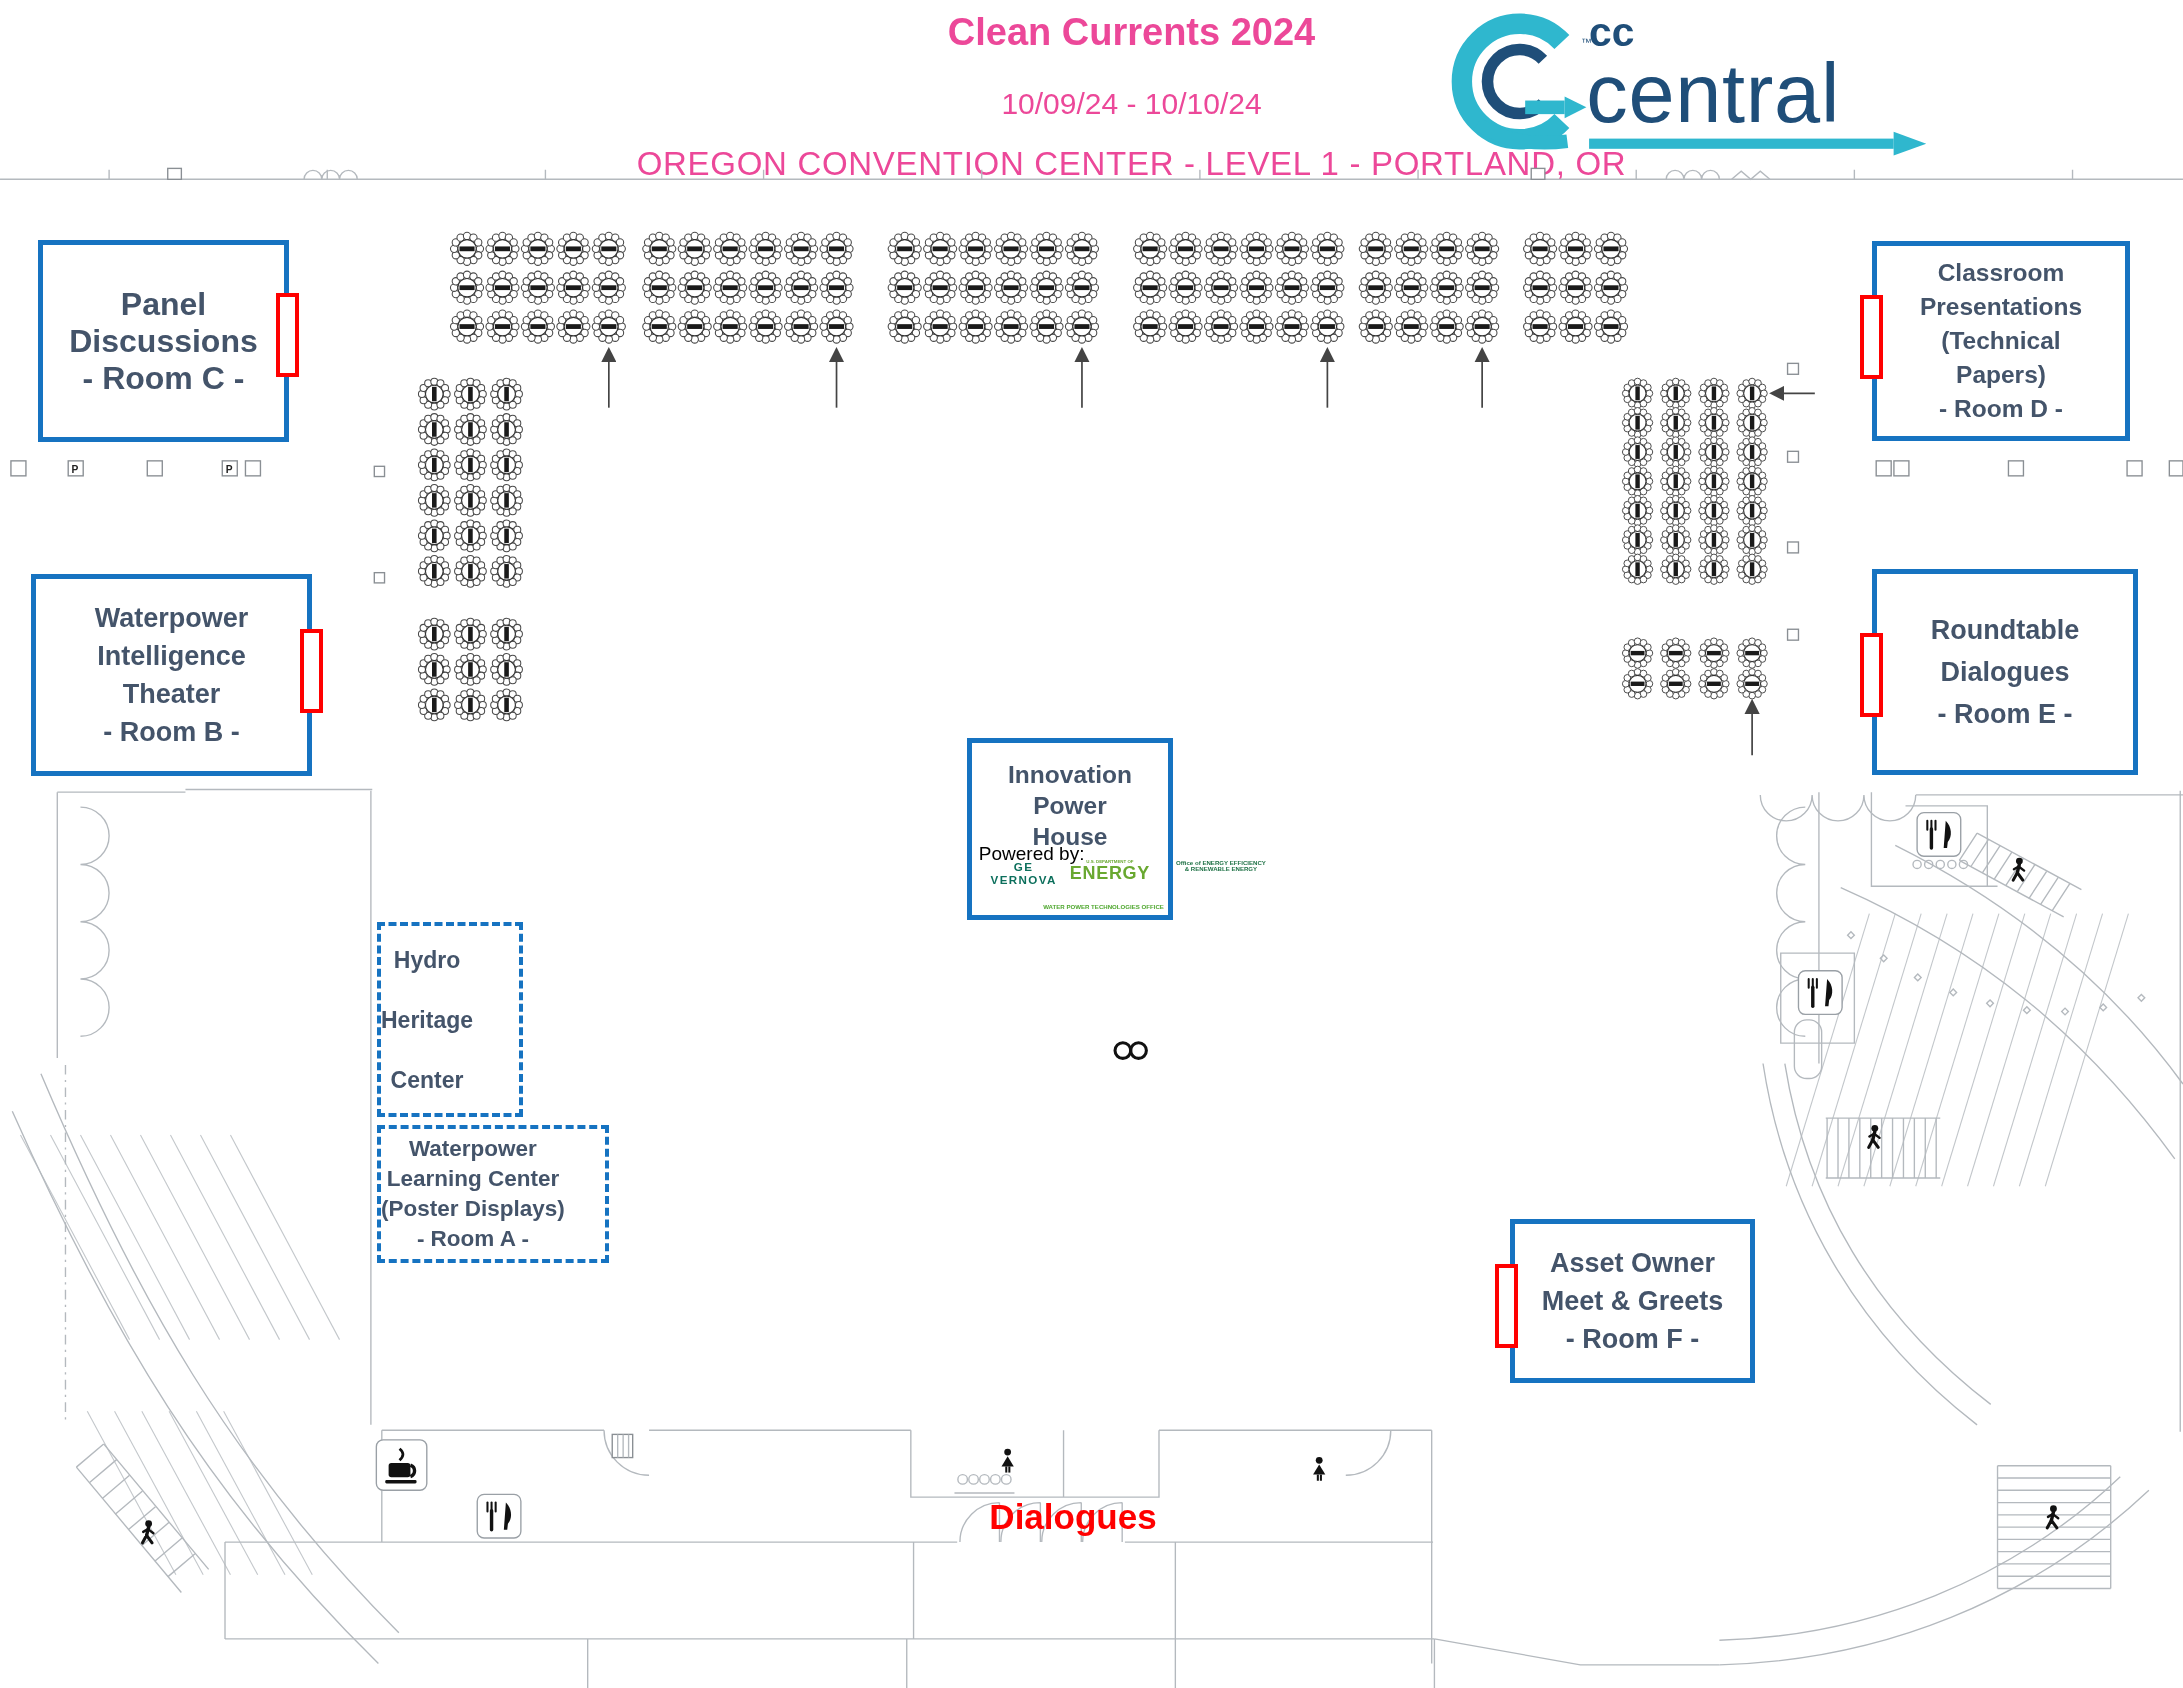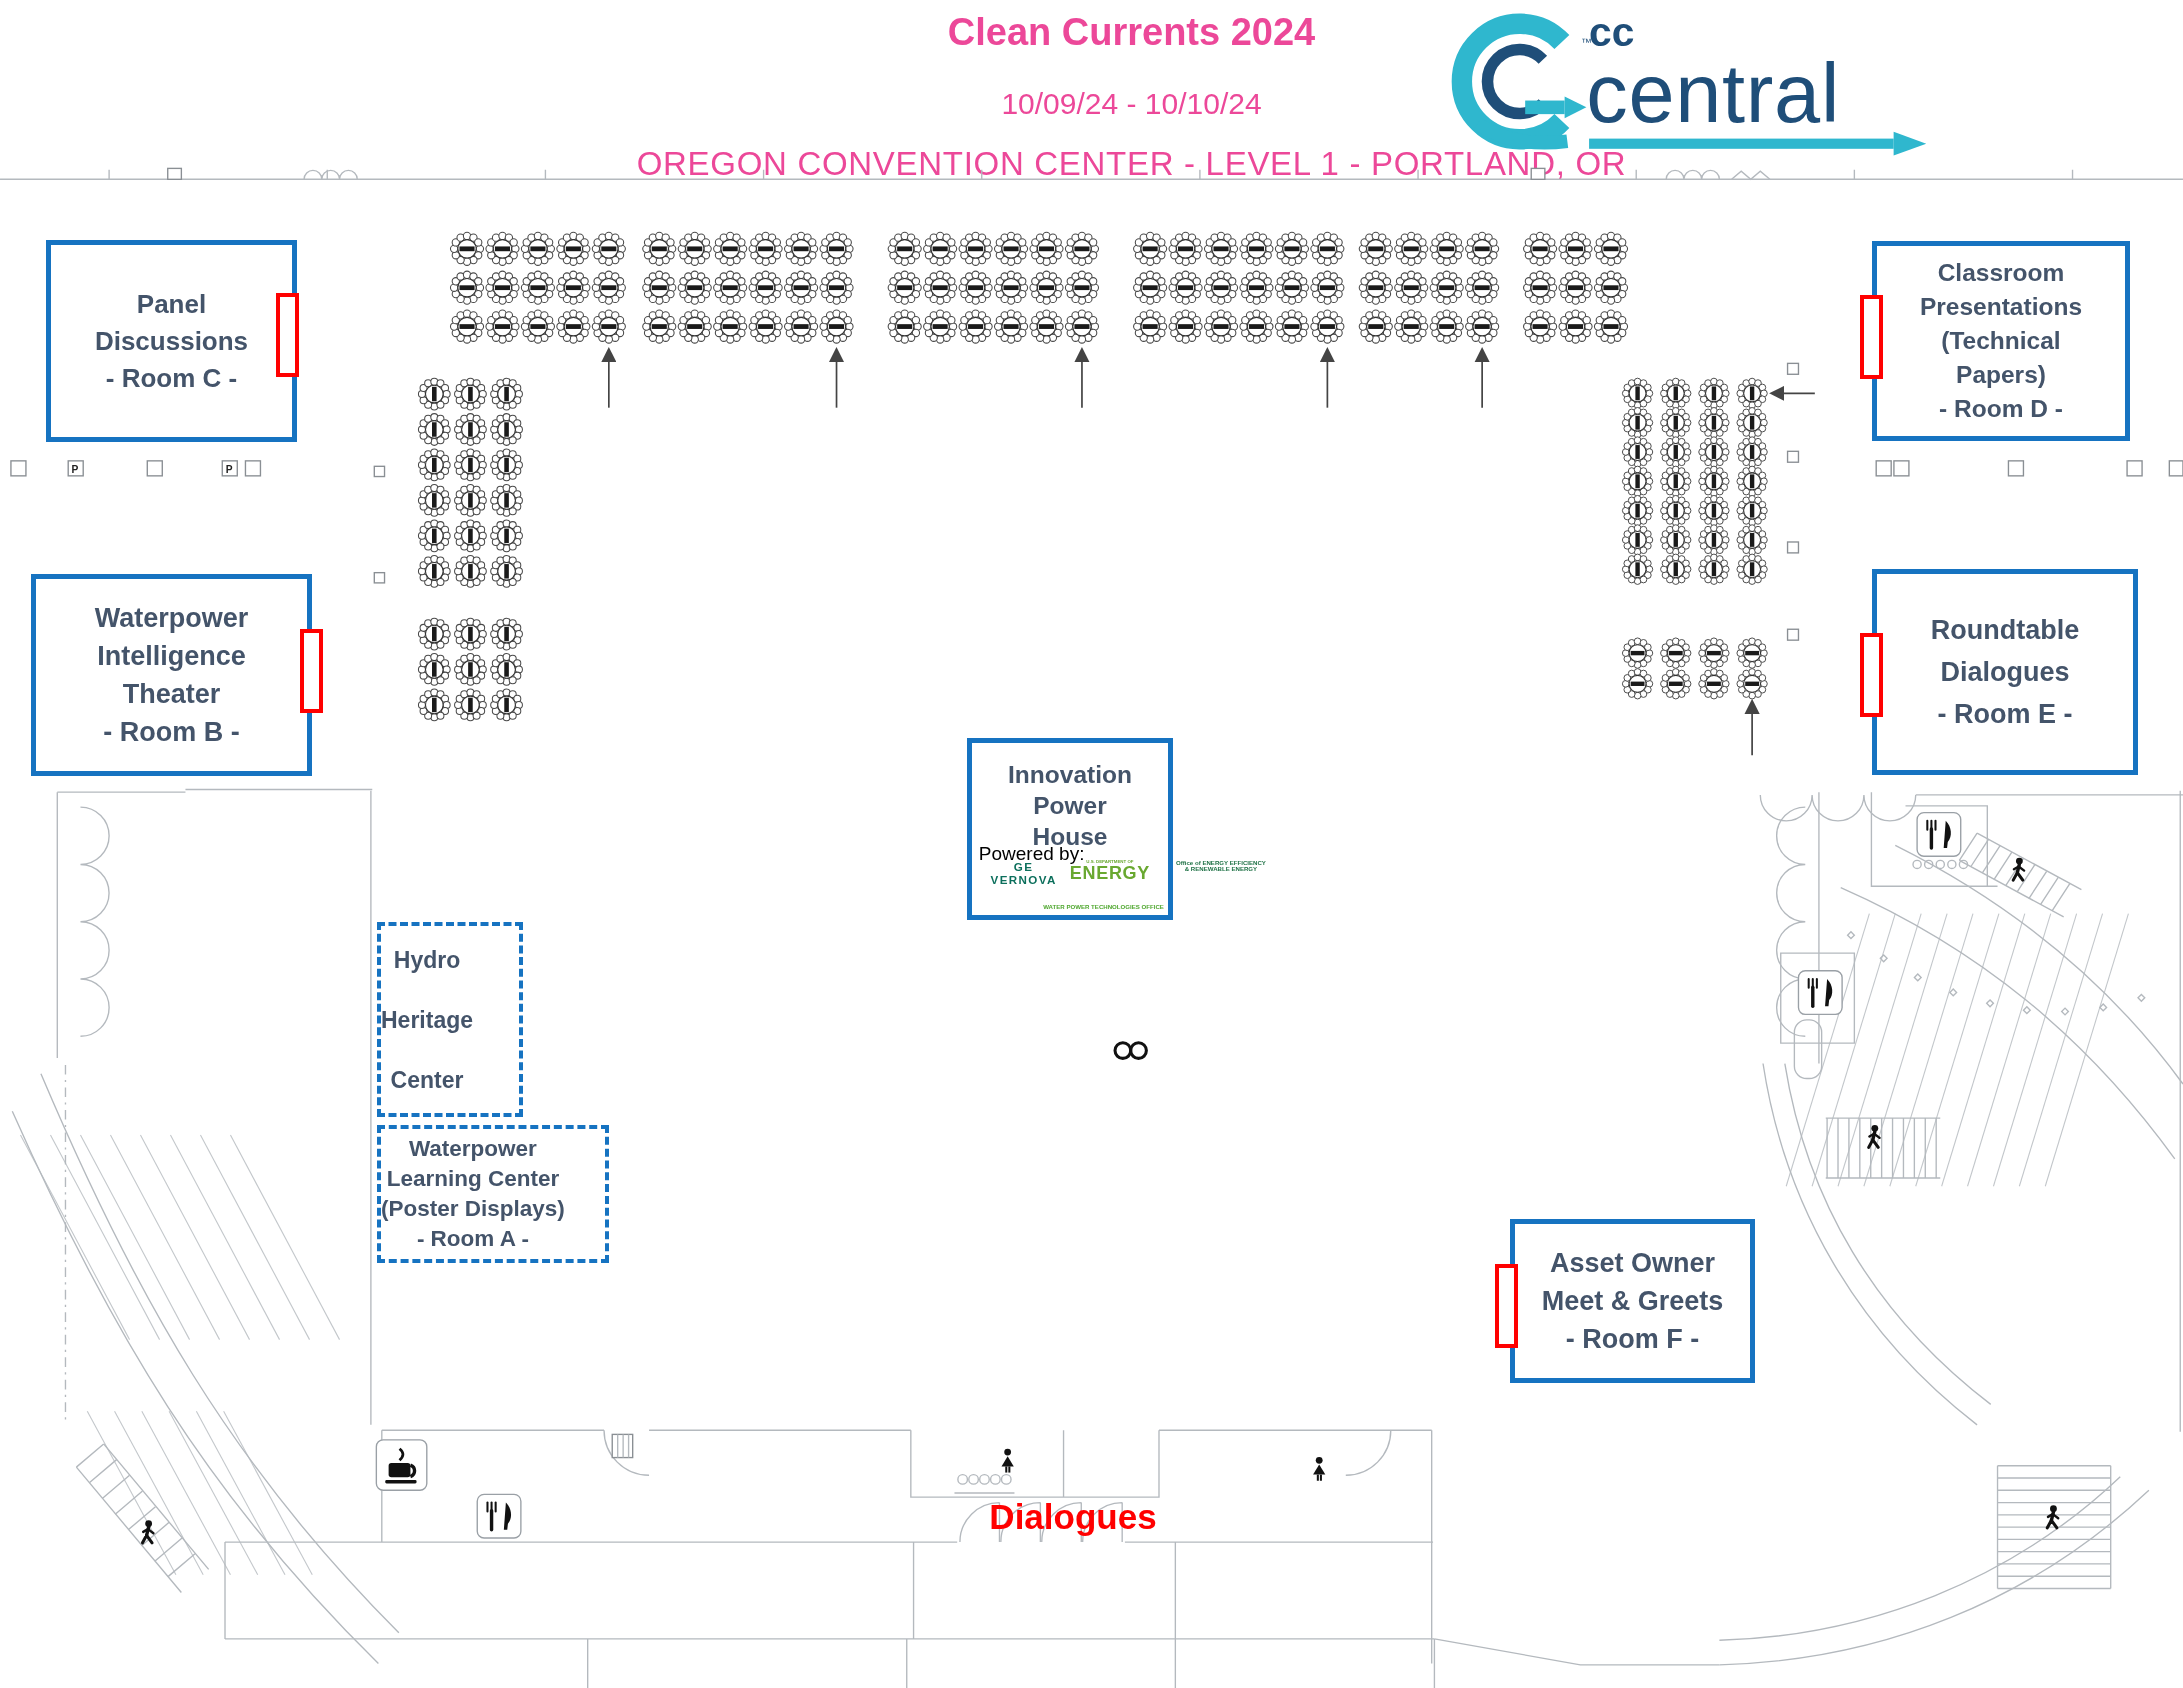--- a/index.html
+++ b/index.html
@@ -7,21 +7,21 @@
          font-family:"Liberation Sans", sans-serif;}
   
   .hdr{position:absolute;left:0;width:100%;text-align:center;color:#ec4899;margin-left:40px;}
   #title{top:11px;font-size:38px;font-weight:bold;}
   #dates{top:87px;font-size:30px;}
   #venue{top:145px;font-size:33px;letter-spacing:0.7px;}
   
   .room{position:absolute;border:5.5px solid var(--accent-blue);background:#fff;
         color:var(--navy-text);font-weight:bold;display:flex;align-items:center;
         justify-content:center;text-align:center;white-space:pre-line;z-index:4;}
-  #room-c{left:38px;top:240px;width:241px;height:192px;font-size:26px;line-height:37px;margin-left:8px;}
+  #room-c{left:38px;top:240px;width:241px;height:192px;font-size:32px;line-height:37px;}
   #room-d{left:1872px;top:241px;width:248px;height:190px;font-size:24.5px;line-height:34px;}
   #room-b{left:31px;top:574px;width:271px;height:192px;font-size:27px;line-height:38px;}
   #room-e{left:1872px;top:569px;width:256px;height:196px;font-size:27px;line-height:42px;}
   #room-f{left:1510px;top:1219px;width:235px;height:154px;font-size:27px;line-height:38px;}
   .dashed{position:absolute;border:4.1px dashed var(--accent-blue);background:transparent;
         color:var(--navy-text);font-weight:bold;display:flex;align-items:center;
         justify-content:flex-start;text-align:center;white-space:pre-line;z-index:4;}
   #hydro{left:377px;top:922px;width:138px;height:187px;font-size:23px;line-height:60px;}
   #room-a{left:377px;top:1125px;width:224px;height:130px;font-size:22.5px;line-height:30px;}
   

